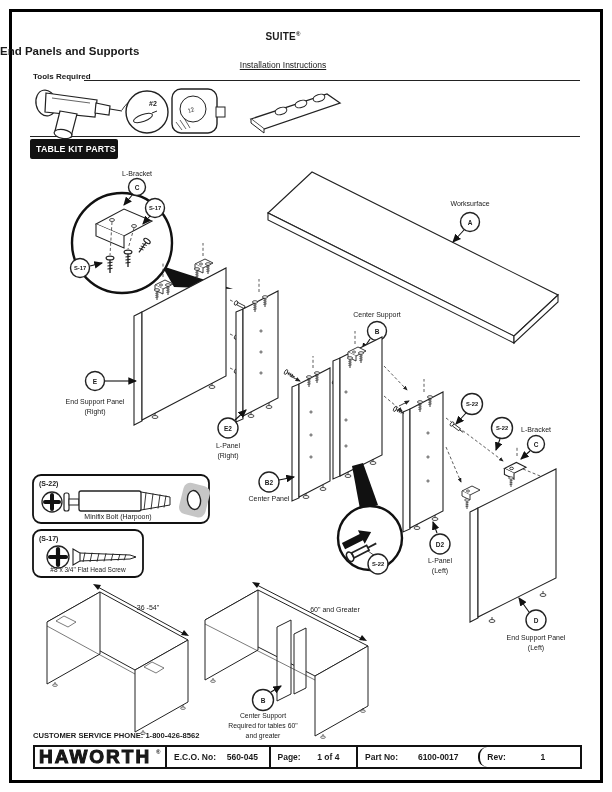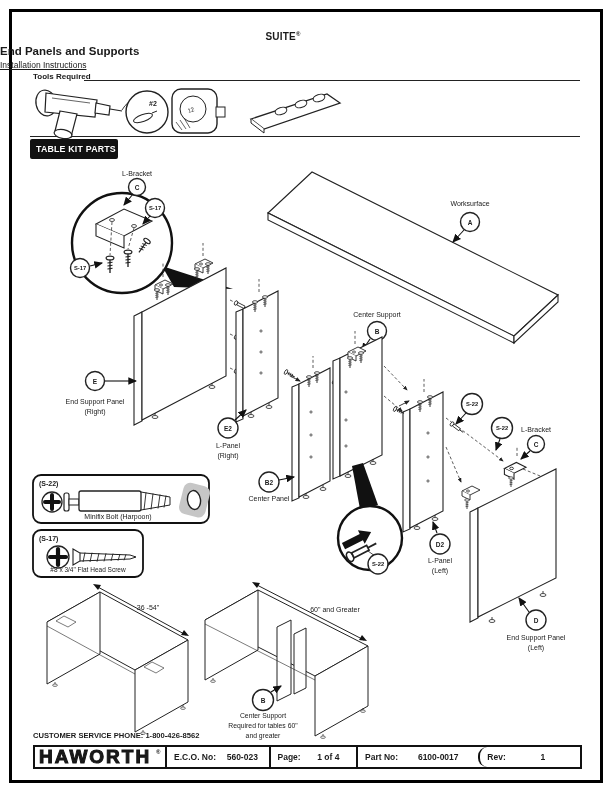--- a/index.html
+++ b/index.html
@@ -3,21 +3,21 @@
 <meta charset="utf-8">
 <style>
   html,body { margin:0; padding:0; background:#e8e8e8; }
   .page { position:relative; width:612px; height:792px; background:#ffffff;
           font-family:"Liberation Sans", sans-serif; color:#1a1a1a; overflow:hidden; margin:0 auto; }
   .frame { position:absolute; left:9px; top:9px; right:9px; bottom:9px; border:3px solid #000; }
   .abs { position:absolute; }
   .hdr-product { left:0; top:31px; width:566px; text-align:center; font-size:10px; font-weight:bold; letter-spacing:.2px; }
   .hdr-product sup { font-size:6px; }
   .hdr-title { left:0; top:45px; width:566px; text-align:left; font-size:11.5px; font-weight:bold; }
-  .hdr-sub { left:0; top:60px; width:566px; font-size:8.5px; text-decoration:underline; }
+  .hdr-sub { left:0; top:60px; width:566px; text-align:center; font-size:8.5px; text-decoration:underline; }
   .tools-label { left:33px; top:72px; font-size:8px; font-weight:bold; }
   .rule1 { left:84px; top:80px; width:496px; height:1px; background:#222; }
   .rule2 { left:30px; top:136px; width:550px; height:1px; background:#222; }
   .banner { left:30px; top:139px; width:88px; height:20px; background:#121212; color:#fff;
             font-size:8.8px; font-weight:bold; line-height:20px; padding-left:6px; box-sizing:border-box;
             letter-spacing:.2px; border-radius:2px; }
   .phone { left:33px; top:731px; font-size:7.6px; font-weight:bold; }
   .footerbar { left:33px; top:745px; width:549px; height:24px; border:2px solid #111; display:flex; box-sizing:border-box; }
   .fcell { border-left:2px solid #111; display:flex; align-items:center; font-weight:bold;
            font-size:8.5px; box-sizing:border-box; white-space:nowrap; }
@@ -416,21 +416,21 @@
 
   <div class="abs footerbar">
     <div class="fcell logo">
       <svg width="128" height="22" viewBox="0 0 128 22">
         <text x="2" y="17" font-size="19" font-weight="bold" letter-spacing="2" fill="#fff" stroke="#111" stroke-width="1">HAWORTH</text>
         <text x="119" y="8" font-size="6" fill="#111">®</text>
       </svg>
     </div>
     <div class="fcell w-eco">
       <span class="lbl">E.C.O. No:</span>
-      <span class="val">560-023</span>
+      <span class="val">560-045</span>
     </div>
     <div class="fcell w-page">
       <span class="lbl">Page:</span>
       <span class="val">1 of 4</span>
     </div>
     <div class="fcell w-part">
       <span class="lbl">Part No:</span>
       <span class="val">6100-0017</span>
     </div>
     <div class="fcell w-rev">

